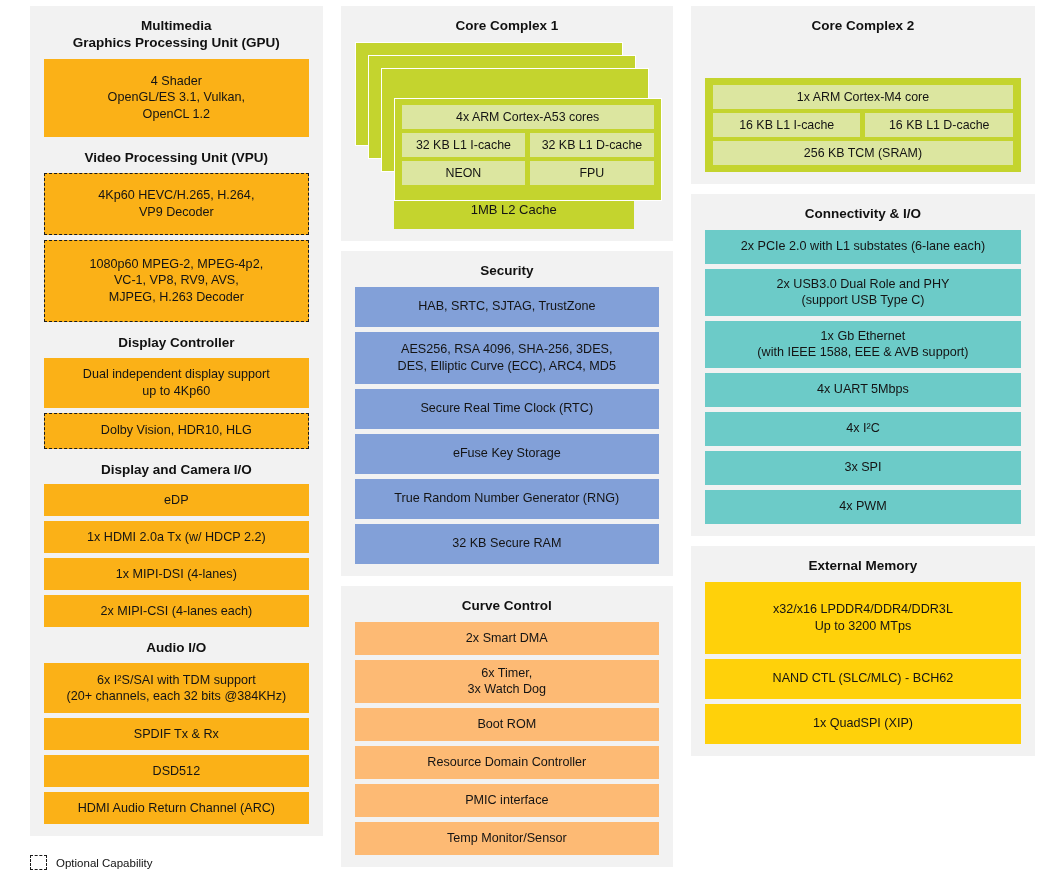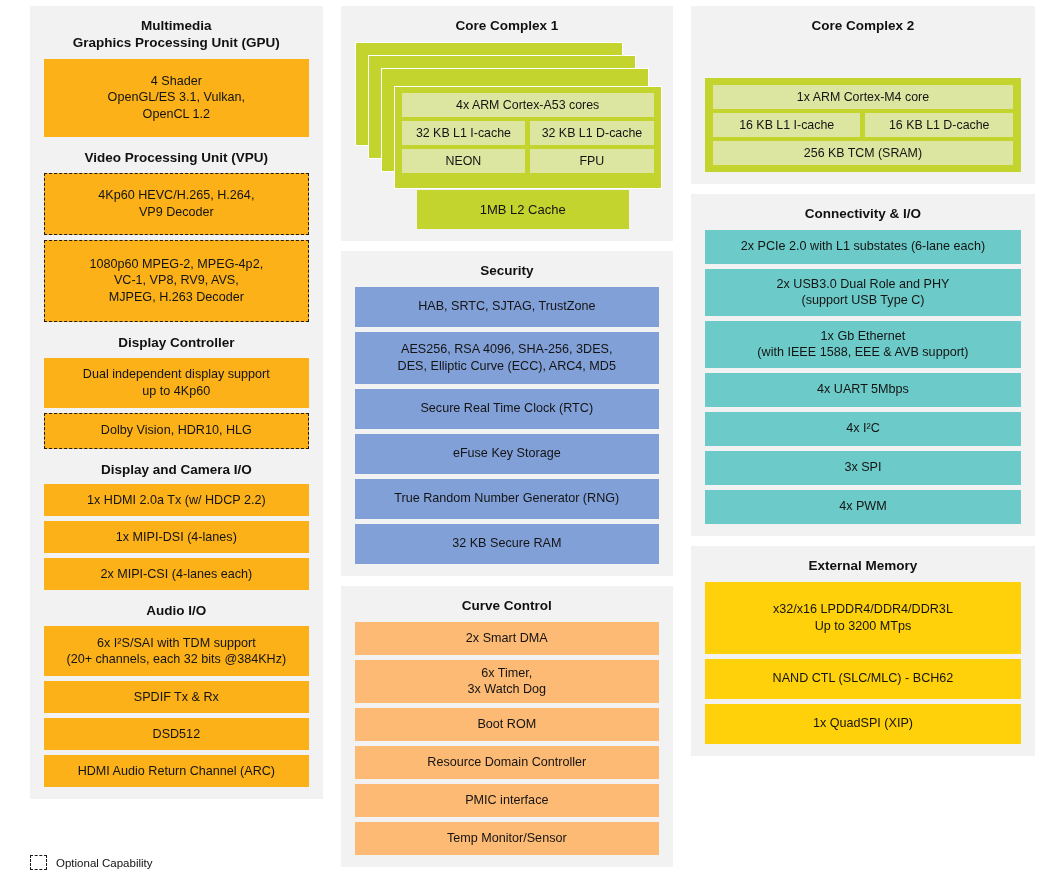--- a/index.html
+++ b/index.html
@@ -73,21 +73,21 @@
     margin-bottom: 6px;
   }
   .card {
     position: absolute;
     background: #C4D42E;
     border: 1.5px solid #FFFFFF;
   }
   .card-0 { left: 0px;  top: 0px;  width: 268px; height: 104px; }
   .card-1 { left: 13px; top: 13px; width: 268px; height: 104px; }
   .card-2 { left: 26px; top: 26px; width: 268px; height: 104px; }
-  .card-3 { left: 39px; top: 44px; width: 268px; height: 103px; }
+  .card-3 { left: 39px; top: 56px; width: 268px; height: 103px; }
   .card-front {
     padding: 6px 7px;
     display: flex;
     flex-direction: column;
     gap: 4px;
   }
   .cc-row { display: flex; gap: 5px; }
   .cc-cell {
     flex: 1;
     background: #DCE6A0;
@@ -145,20 +145,21 @@
 
       <div class="sub-title">Video Processing Unit (VPU)</div>
       <div class="block c-orange dashed" style="height:62px">4Kp60 HEVC/H.265, H.264,<br>VP9 Decoder</div>
       <div class="block c-orange dashed" style="height:82px">1080p60 MPEG-2, MPEG-4p2,<br>VC-1, VP8, RV9, AVS,<br>MJPEG, H.263 Decoder</div>
 
       <div class="sub-title">Display Controller</div>
       <div class="block c-orange" style="height:50px">Dual independent display support<br>up to 4Kp60</div>
       <div class="block c-orange dashed" style="height:36px">Dolby Vision, HDR10, HLG</div>
 
       <div class="sub-title">Display and Camera I/O</div>
+      <div class="block c-orange" style="height:32px">eDP</div>
       <div class="block c-orange" style="height:32px">1x HDMI 2.0a Tx (w/ HDCP 2.2)</div>
       <div class="block c-orange" style="height:32px">1x MIPI-DSI (4-lanes)</div>
       <div class="block c-orange" style="height:32px">2x MIPI-CSI (4-lanes each)</div>
 
       <div class="sub-title">Audio I/O</div>
       <div class="block c-orange" style="height:50px">6x I²S/SAI with TDM support<br>(20+ channels, each 32 bits @384KHz)</div>
       <div class="block c-orange" style="height:32px">SPDIF Tx &amp; Rx</div>
       <div class="block c-orange" style="height:32px">DSD512</div>
       <div class="block c-orange" style="height:32px">HDMI Audio Return Channel (ARC)</div>
     </div>
@@ -181,21 +182,21 @@
             <div class="cc-cell">32 KB L1 I-cache</div>
             <div class="cc-cell">32 KB L1 D-cache</div>
           </div>
           <div class="cc-row">
             <div class="cc-cell">NEON</div>
             <div class="cc-cell">FPU</div>
           </div>
         </div>
       </div>
 
-      <div class="l2" style="margin-left:62px; width:212px">1MB L2 Cache</div>
+      <div class="l2" style="margin-left:39px; width:240px">1MB L2 Cache</div>
     </div>
 
     <div class="panel">
       <div class="panel-title">Security</div>
       <div class="block c-blue" style="height:40px">HAB, SRTC, SJTAG, TrustZone</div>
       <div class="block c-blue" style="height:52px">AES256, RSA 4096, SHA-256, 3DES,<br>DES, Elliptic Curve (ECC), ARC4, MD5</div>
       <div class="block c-blue" style="height:40px">Secure Real Time Clock (RTC)</div>
       <div class="block c-blue" style="height:40px">eFuse Key Storage</div>
       <div class="block c-blue" style="height:40px">True Random Number Generator (RNG)</div>
       <div class="block c-blue" style="height:40px">32 KB Secure RAM</div>

